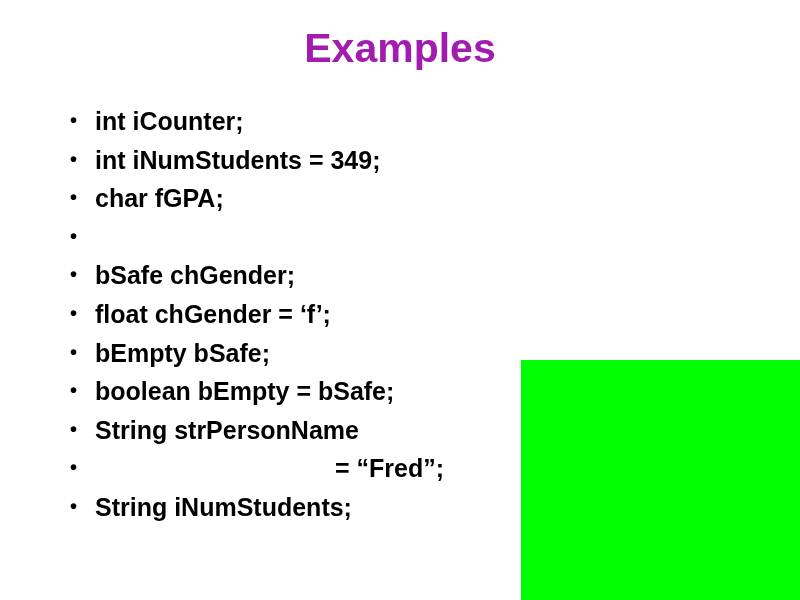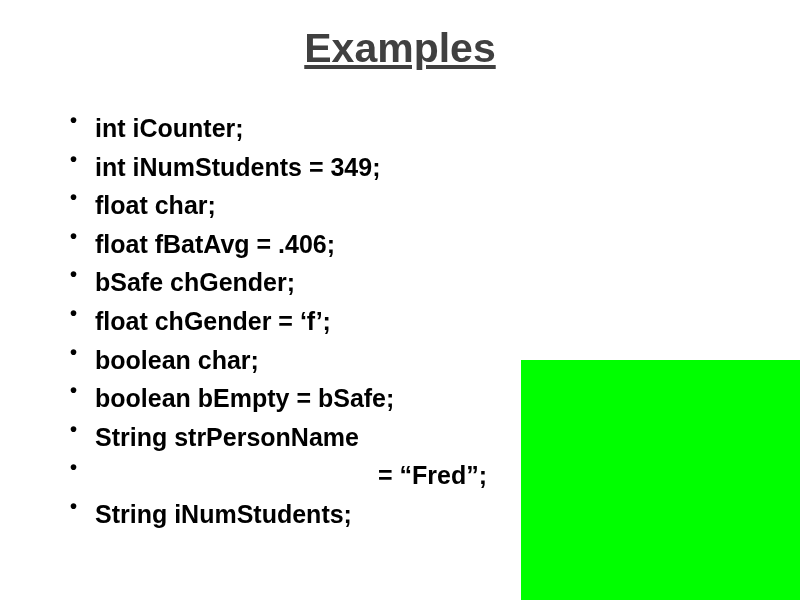--- a/index.html
+++ b/index.html
@@ -78,46 +78,45 @@
     width: 24px;
     text-align: left;
     font-size: 20px;
     line-height: 38.6px;
     color: #000000;
   }
 
   .bullet-text {
     position: absolute;
     left: 25px;
-    top: 8px;
+    top: 1px;
     white-space: pre;
   }
 
   
   .bullet-row.indented .bullet-text {
     left: 265px;
-    margin-left: 43px;
   }
 </style>
 </head>
 <body>
 
 <div id="slide" style="background: rgb(255, 255, 255);">
 
   <div id="green-rect" style="background: rgb(0, 255, 0);"></div>
 
-  <div id="slide-title" style="color: #404040; text-decoration: underline;">Examples</div>
+  <div id="slide-title" style="color: #a21caf;">Examples</div>
 
   <ul id="bullet-list">
       <li class="bullet-row"><span class="bullet-marker">•</span><span class="bullet-text">int iCounter;</span></li>
       <li class="bullet-row"><span class="bullet-marker">•</span><span class="bullet-text">int iNumStudents = 349;</span></li>
-      <li class="bullet-row"><span class="bullet-marker">•</span><span class="bullet-text">float char;</span></li>
-      <li class="bullet-row"><span class="bullet-marker">•</span><span class="bullet-text">float fBatAvg = .406;</span></li>
+      <li class="bullet-row"><span class="bullet-marker">•</span><span class="bullet-text">char fGPA;</span></li>
+      <li class="bullet-row"><span class="bullet-marker">•</span></li>
       <li class="bullet-row"><span class="bullet-marker">•</span><span class="bullet-text">bSafe chGender;</span></li>
       <li class="bullet-row"><span class="bullet-marker">•</span><span class="bullet-text">float chGender = ‘f’;</span></li>
-      <li class="bullet-row"><span class="bullet-marker">•</span><span class="bullet-text">boolean char;</span></li>
+      <li class="bullet-row"><span class="bullet-marker">•</span><span class="bullet-text">bEmpty bSafe;</span></li>
       <li class="bullet-row"><span class="bullet-marker">•</span><span class="bullet-text">boolean bEmpty = bSafe;</span></li>
       <li class="bullet-row"><span class="bullet-marker">•</span><span class="bullet-text">String strPersonName</span></li>
       <li class="bullet-row indented"><span class="bullet-marker">•</span><span class="bullet-text">= “Fred”;</span></li>
       <li class="bullet-row"><span class="bullet-marker">•</span><span class="bullet-text">String iNumStudents;</span></li>
     </ul>
 
 </div>
 
 </body></html>

